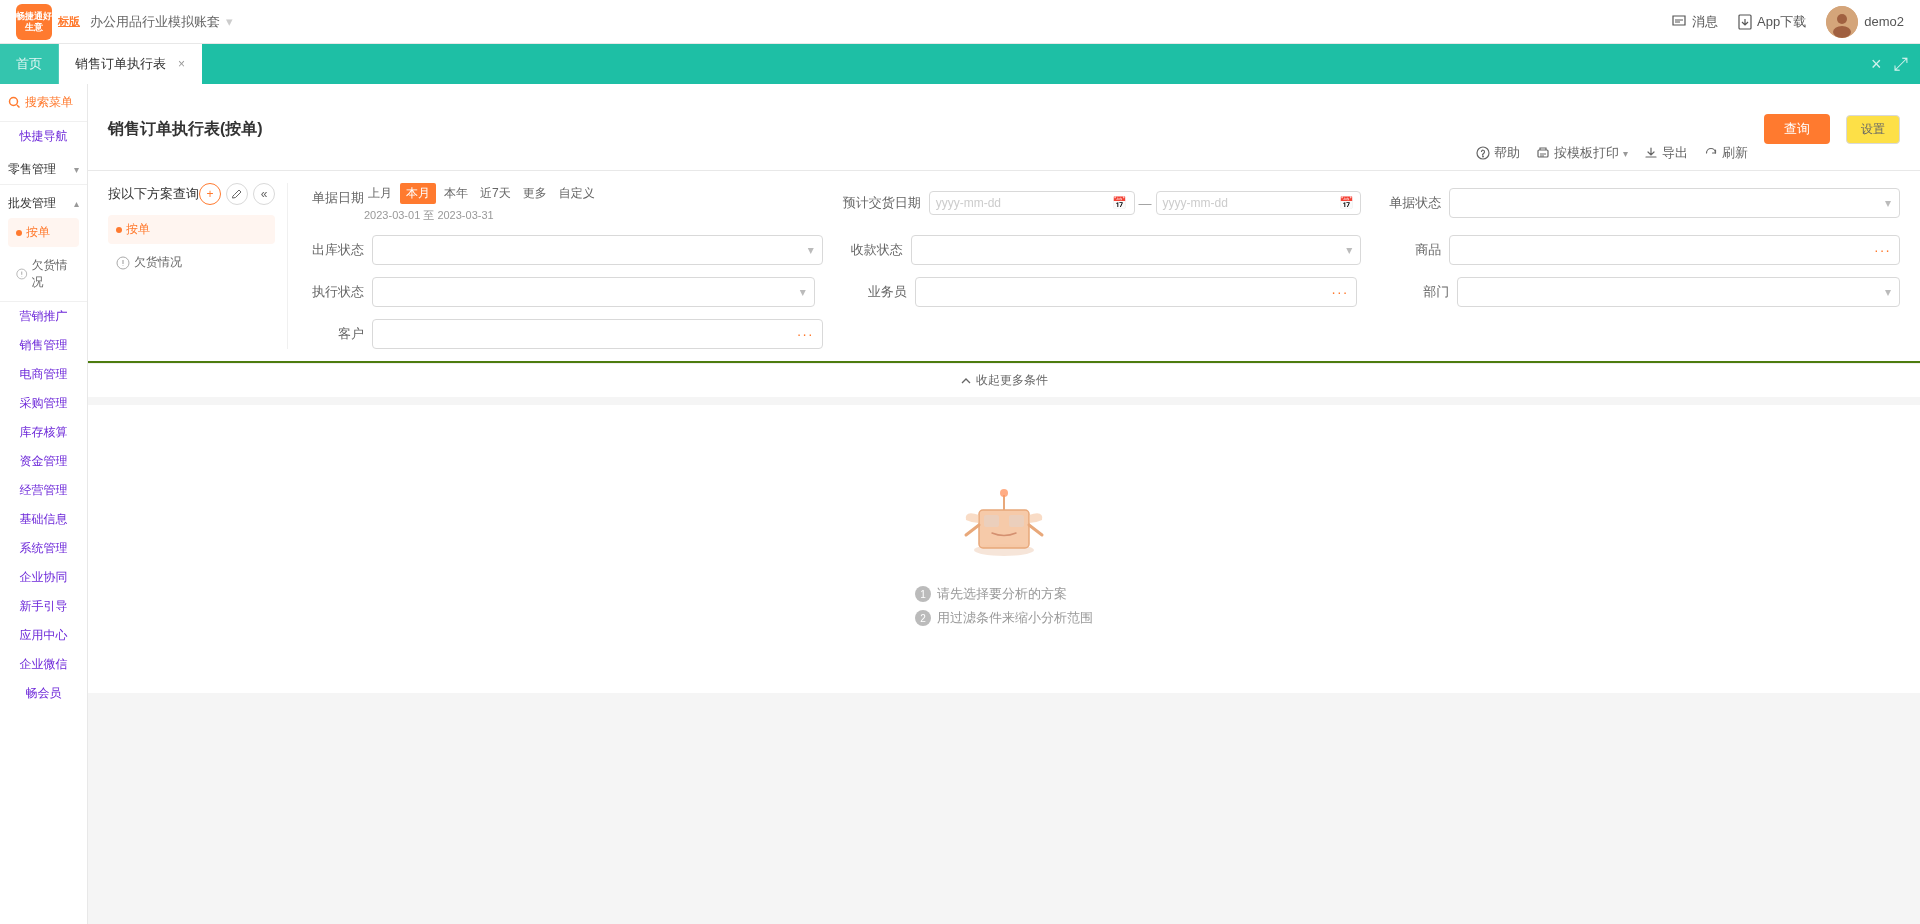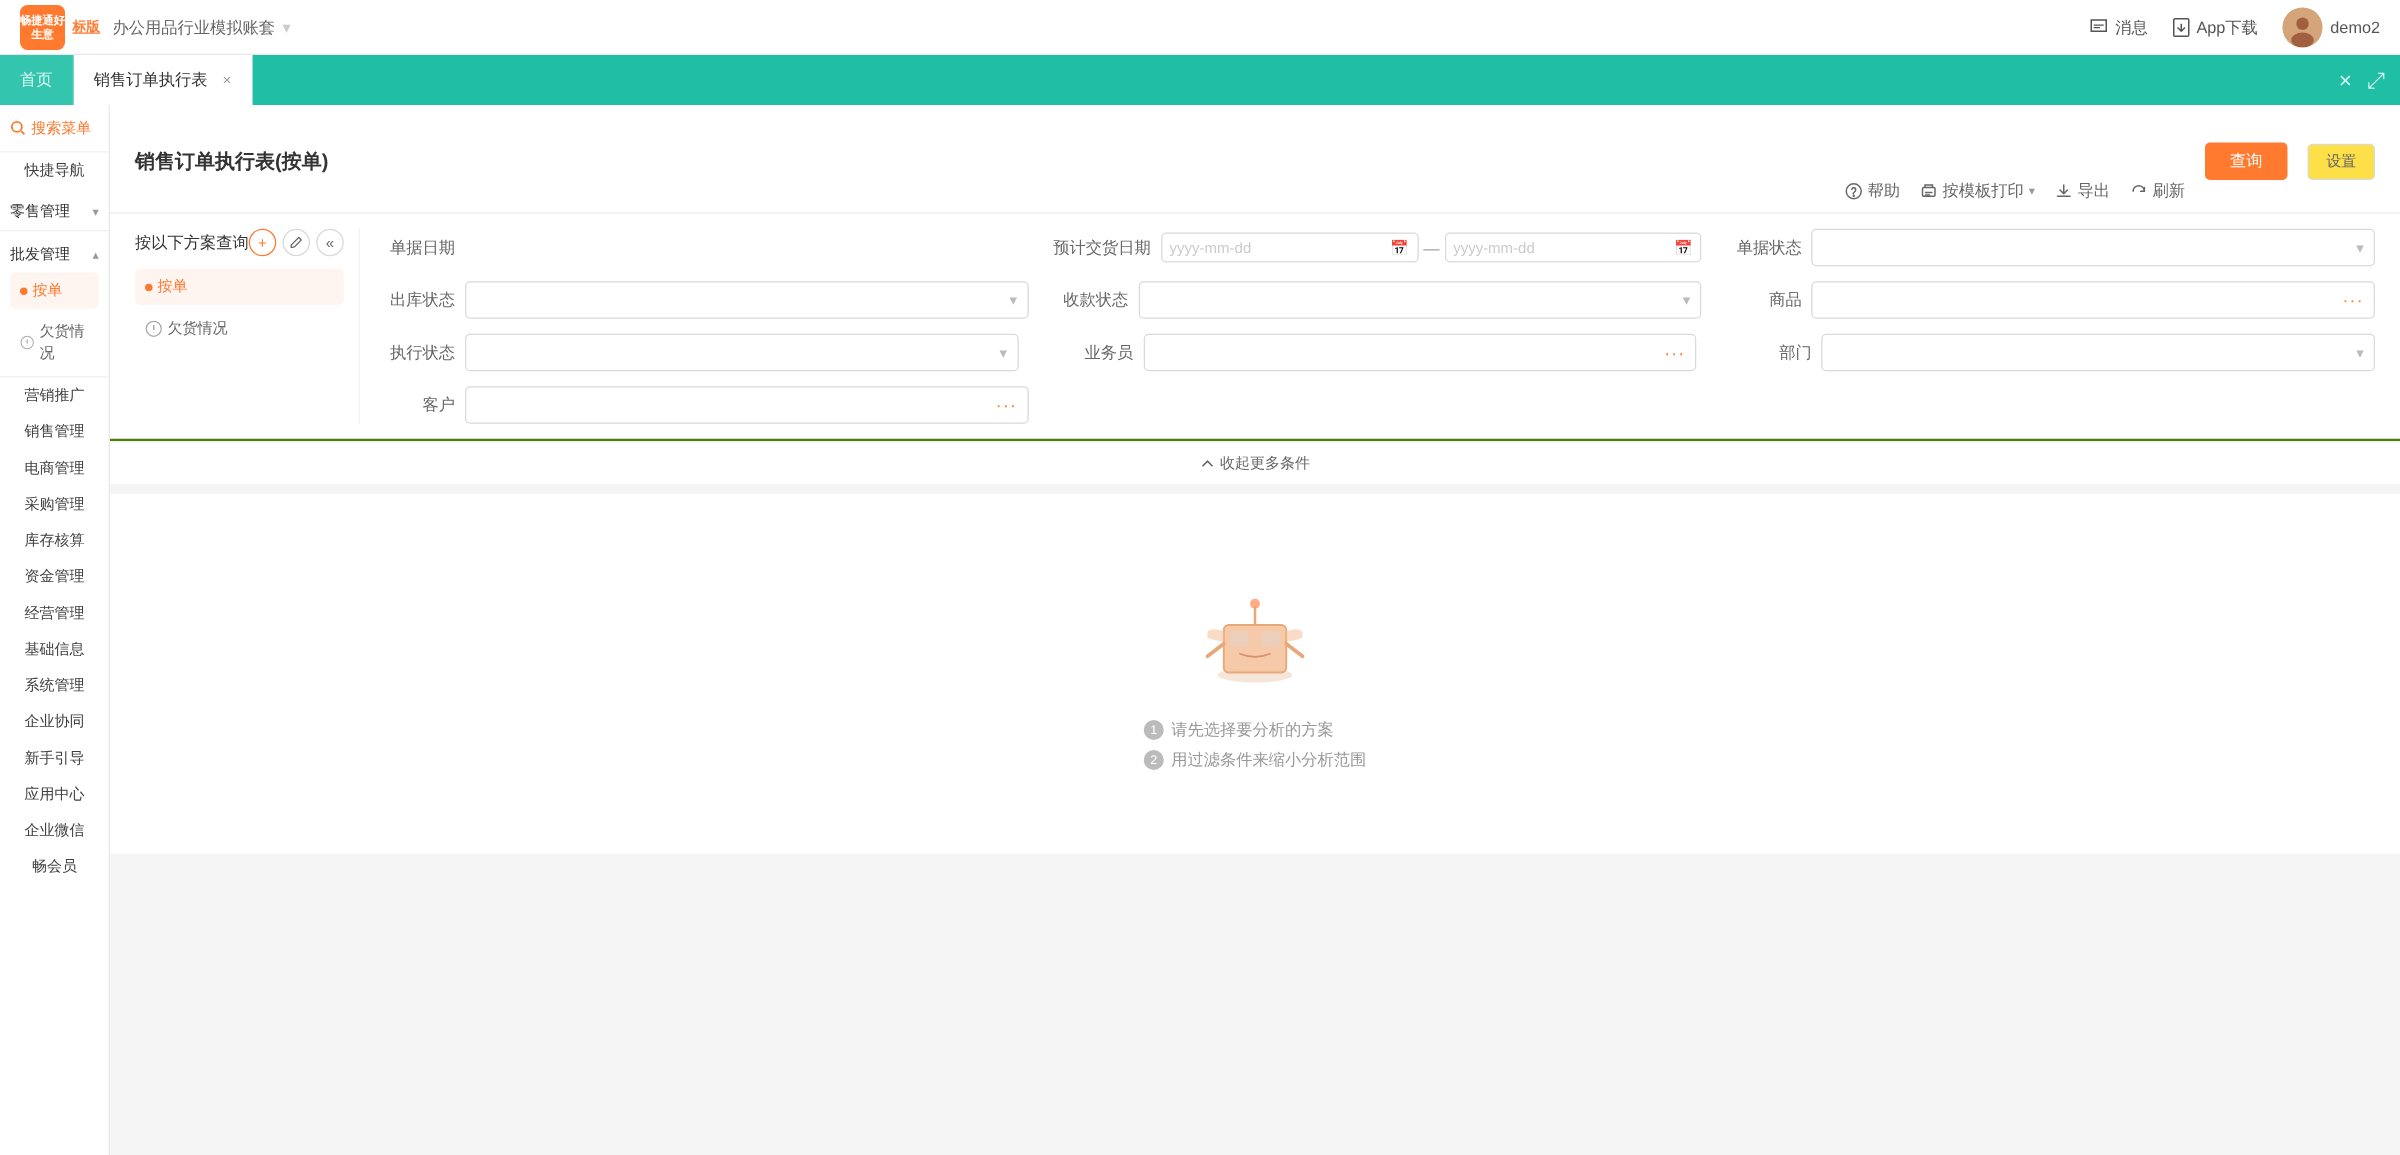--- a/index.html
+++ b/index.html
@@ -100,21 +100,21 @@
       color: #333;
       display: flex;
       align-items: center;
       justify-content: space-between;
       cursor: pointer;
     }
     .sidebar-section-title .arrow { color: #999; font-size: 10px; }
     .sidebar-link {
       padding: 6px 8px;
       font-size: 12px;
-      color: #404040;
+      color: #6d28d9;
       cursor: pointer;
       text-align: center;
     }
 
     
     .content-area {
       flex: 1;
       overflow-y: auto;
       padding: 0;
       background: #f5f5f5;
@@ -451,20 +451,31 @@
             <span>欠货情况</span>
           </div>
         </div>
 
         <div style="flex:1; padding-left:16px;">
 
           <div style="display:grid; grid-template-columns: repeat(3,1fr); gap:10px 20px; margin-bottom:12px;">
 
             <div style="display:flex; align-items:flex-start; gap:0;">
               <span class="filter-label" style="padding-top:6px;">单据日期</span>
+              <div style="flex:1;">
+                <div style="display:flex; gap:4px; align-items:center; flex-wrap:wrap; margin-bottom:4px;">
+                  <span class="date-tab">上月</span>
+                  <span class="date-tab active">本月</span>
+                  <span class="date-tab">本年</span>
+                  <span class="date-tab">近7天</span>
+                  <span class="date-tab">更多</span>
+                  <span class="date-tab">自定义</span>
+                </div>
+                <div style="font-size:11px; color:#999;">2023-03-01 至 2023-03-31</div>
+              </div>
             </div>
 
             <div style="display:flex; align-items:center; gap:8px;">
               <span class="filter-label">预计交货日期</span>
               <div style="display:flex; align-items:center; gap:4px; flex:1;">
                 <div class="date-input">
                   <span style="color:#ccc;">yyyy-mm-dd</span>
                   <span style="color:#ccc; font-size:12px;">📅</span>
                 </div>
                 <span class="date-sep">—</span>

